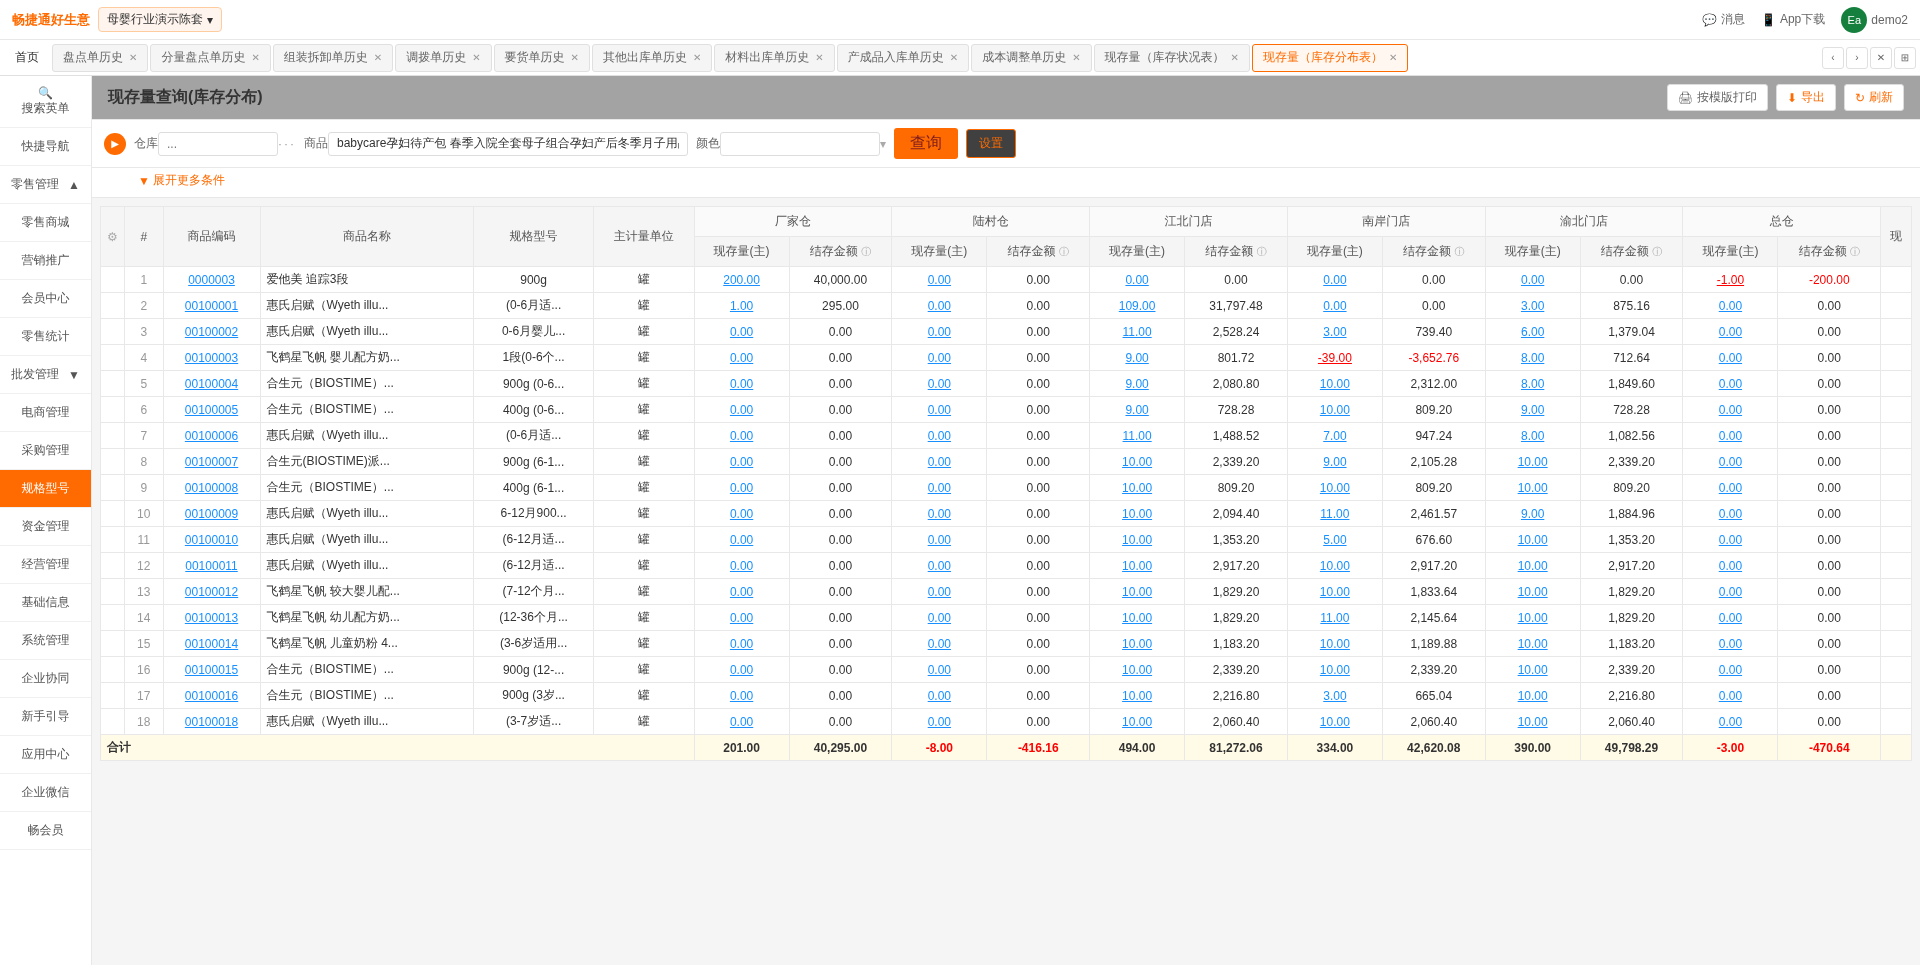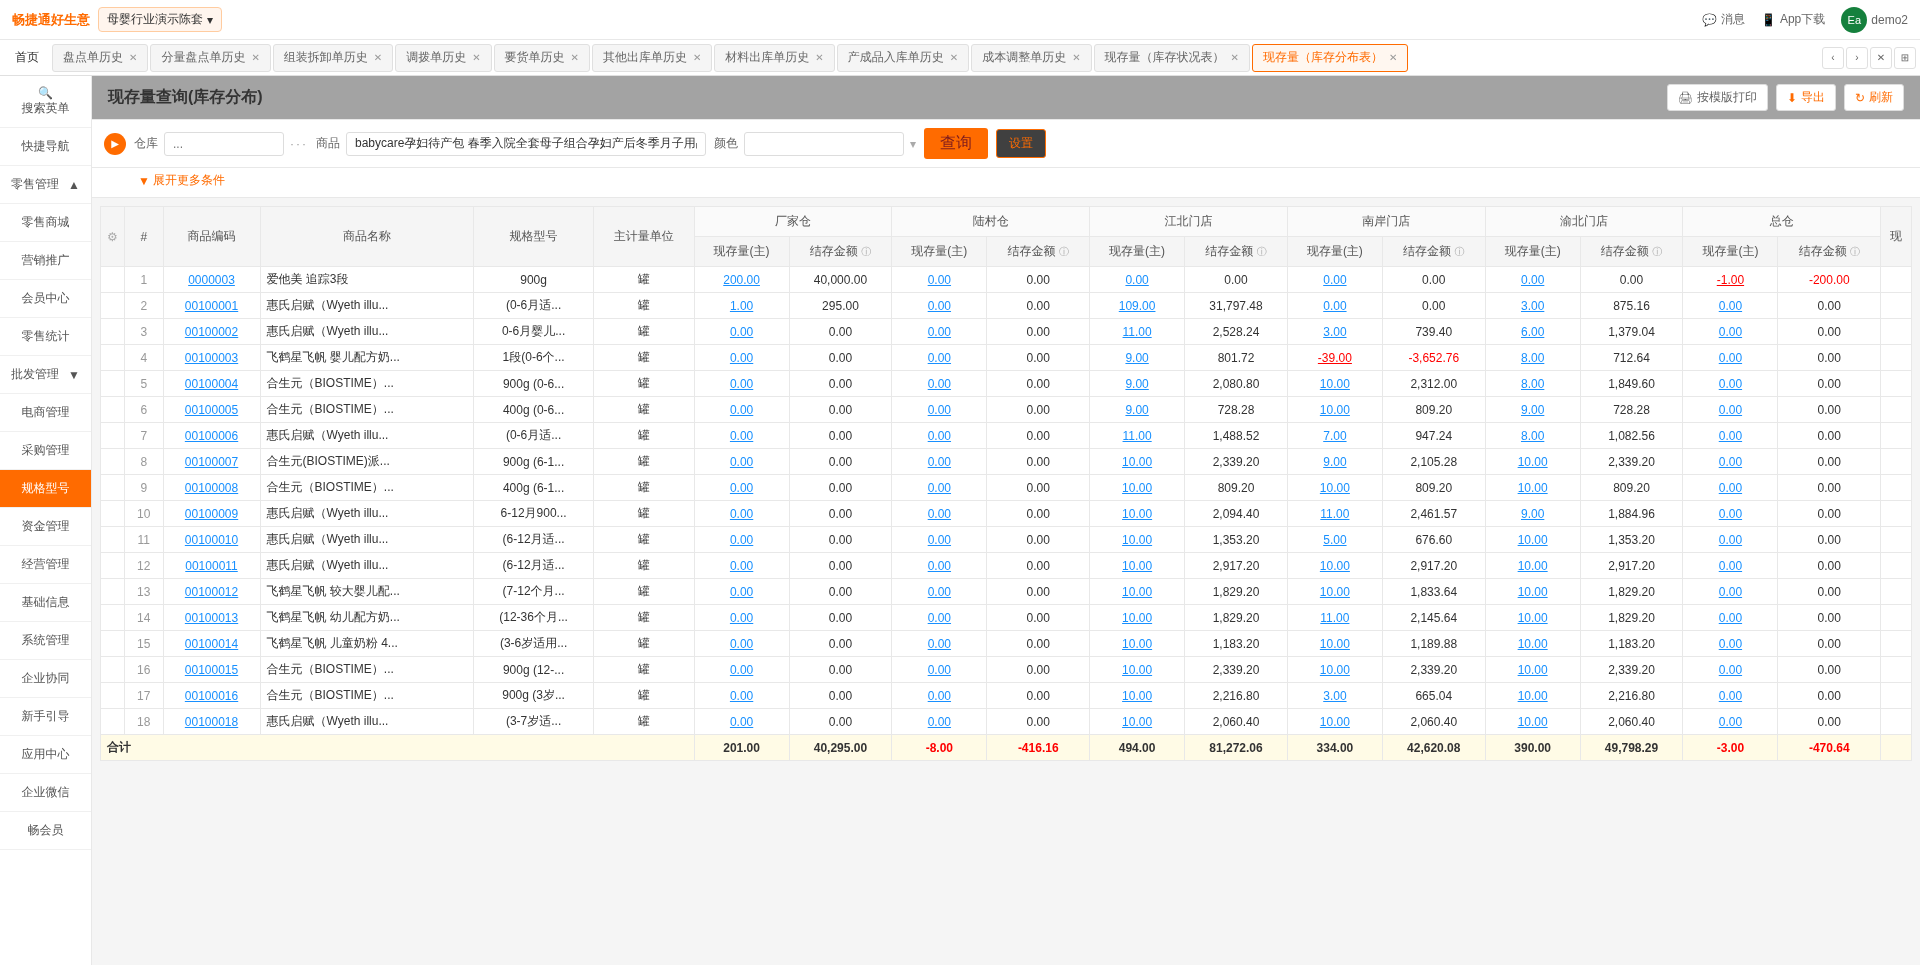--- a/index.html
+++ b/index.html
@@ -40,21 +40,21 @@
     .page-header { background: #a3a3a3; padding: 8px 16px; border-bottom: 1px solid #e8e8e8; display: flex; align-items: center; justify-content: space-between; }
     .page-title { font-size: 16px; font-weight: bold; color: #333; }
     .page-actions { display: flex; align-items: center; gap: 8px; }
     .action-btn { display: flex; align-items: center; gap: 4px; padding: 4px 10px; border-radius: 3px; cursor: pointer; font-size: 12px; }
     .action-btn.print { color: #666; background: #fff; border: 1px solid #ddd; }
     .action-btn.export { color: #ff6b00; background: #fff; border: 1px solid #ddd; }
     .action-btn.refresh { color: #ff6b00; background: #fff; border: 1px solid #ddd; }
 
     
     .filter-bar { background: #fff; padding: 8px 12px; border-bottom: 1px solid #e8e8e8; display: flex; align-items: center; gap: 8px; flex-wrap: wrap; }
-    .filter-group { display: flex; align-items: center; gap: 6px; }
+    .filter-group { display: flex; align-items: center; }
     .filter-label { color: #666; font-size: 12px; white-space: nowrap; }
     .filter-input { border: 1px solid #ddd; border-radius: 3px; padding: 4px 8px; font-size: 12px; color: #333; width: 120px; }
     .filter-input.wide { width: 360px; }
     .expand-btn { display: flex; align-items: center; gap: 3px; color: #ff6b00; cursor: pointer; font-size: 12px; }
     .query-btn { background: #ff6b00; color: #7f1d1d; border: none; border-radius: 3px; padding: 5px 16px; cursor: pointer; font-size: 16px; }
     .setting-btn { background: #404040; color: #ff6b00; border: 1px solid #ff6b00; border-radius: 3px; padding: 5px 12px; cursor: pointer; font-size: 12px; }
     .filter-dots { color: #999; letter-spacing: 2px; }
     .orange-arrow { width: 22px; height: 22px; background: #ff6b00; border-radius: 50%; display: flex; align-items: center; justify-content: center; color: #fff; font-size: 10px; cursor: pointer; }
 
     

